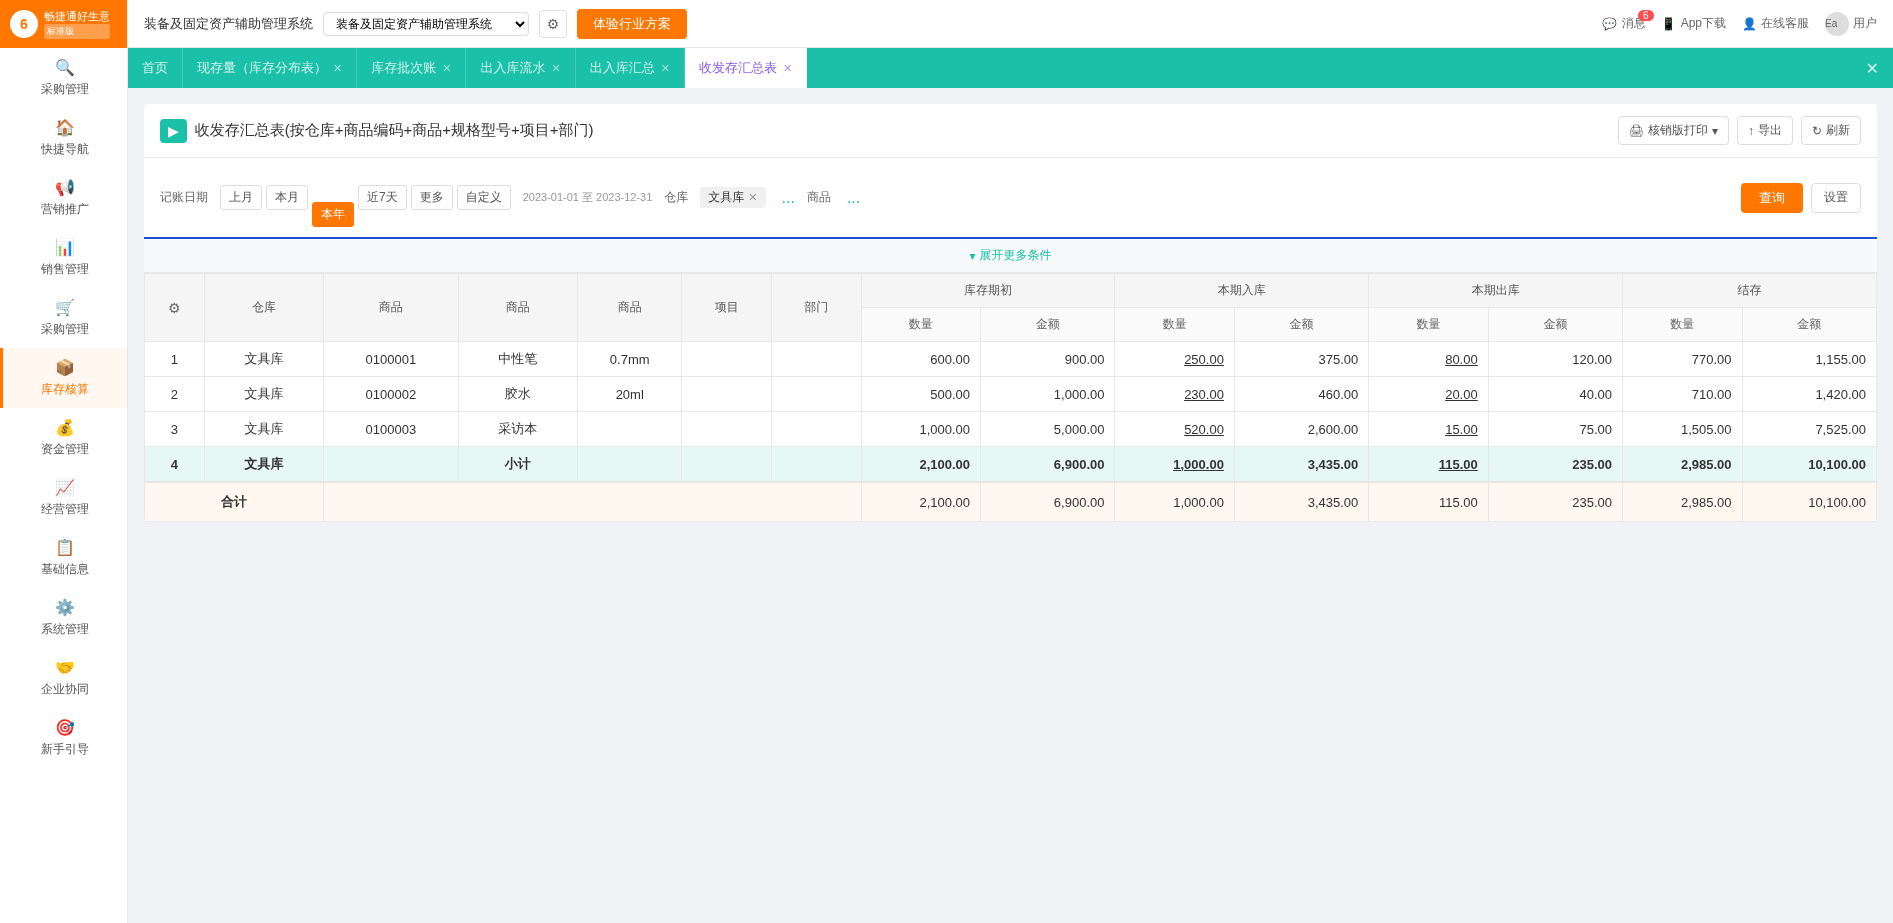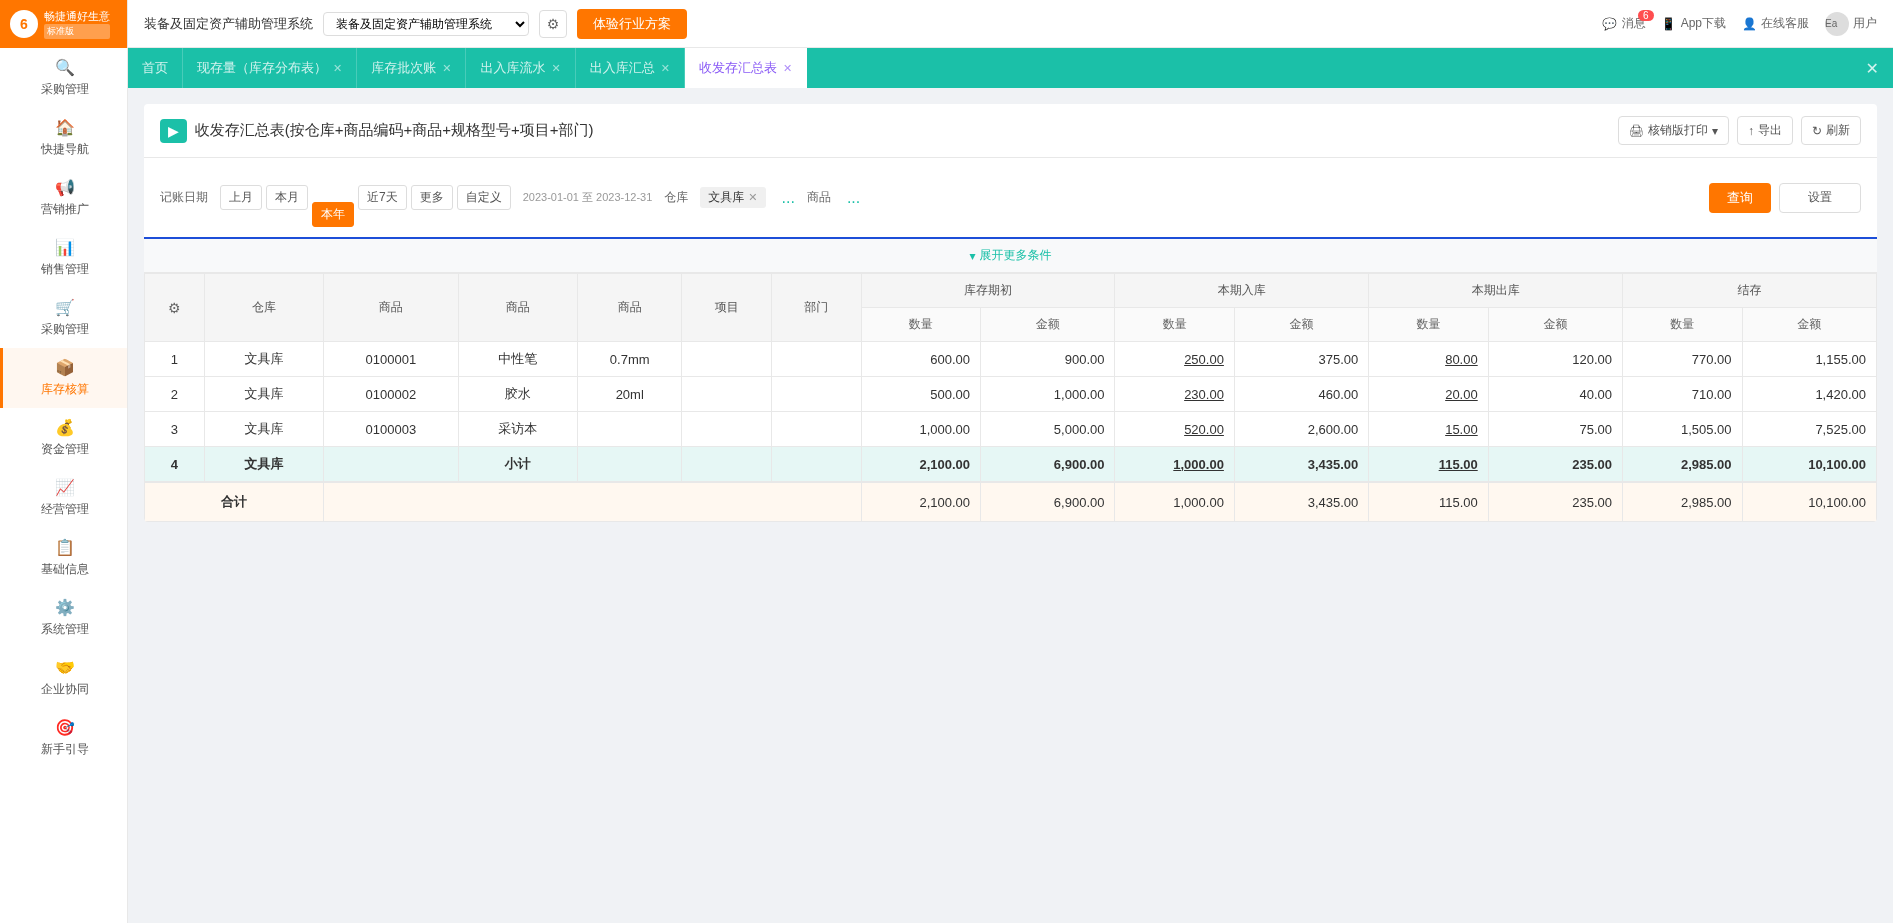--- a/index.html
+++ b/index.html
@@ -48,21 +48,21 @@
     .filter-row { display: flex; align-items: center; gap: 12px; flex-wrap: wrap; }
     .filter-label { font-size: 12px; color: #666; white-space: nowrap; }
     .filter-date-btns { display: flex; align-items: center; gap: 4px; }
     .date-btn { padding: 3px 8px; border: 1px solid #ddd; border-radius: 3px; font-size: 12px; cursor: pointer; background: #fff; color: #555; }
     .date-btn.active { background: #ff7600; color: #fff; border-color: #ff7600; margin-top: 34px; }
     .date-range { font-size: 11px; color: #999; }
     .filter-tag { background: #f0f0f0; border-radius: 3px; padding: 2px 8px; font-size: 12px; display: flex; align-items: center; gap: 4px; }
     .filter-tag-close { cursor: pointer; color: #999; font-size: 11px; }
     .filter-dots { color: #1bc0a8; font-size: 16px; cursor: pointer; margin-left: 4px; }
     .query-btn { background: #ff7600; color: #fff; border: none; border-radius: 4px; padding: 6px 18px; font-size: 13px; cursor: pointer; }
-    .set-btn { border: 1px solid #ddd; background: #fff; border-radius: 4px; padding: 5px 28px; font-size: 12px; cursor: pointer; color: #555; }
+    .set-btn { border: 1px solid #ddd; background: #fff; border-radius: 4px; padding: 5px 12px; font-size: 12px; cursor: pointer; color: #555; }
 
     
     .expand-row { background: #f8f9fa; border-bottom: 1px solid #e8e8e8; padding: 8px 16px; display: flex; align-items: center; justify-content: center; }
     .expand-btn { display: flex; align-items: center; gap: 4px; font-size: 12px; color: #1bc0a8; cursor: pointer; }
 
     
     .toggle-arrow { background: #1bc0a8; color: #fff; border: none; border-radius: 4px; padding: 4px 8px; cursor: pointer; font-size: 14px; }
 
     
     .table-container { background: #fff; border-radius: 0 0 4px 4px; overflow: hidden; }

